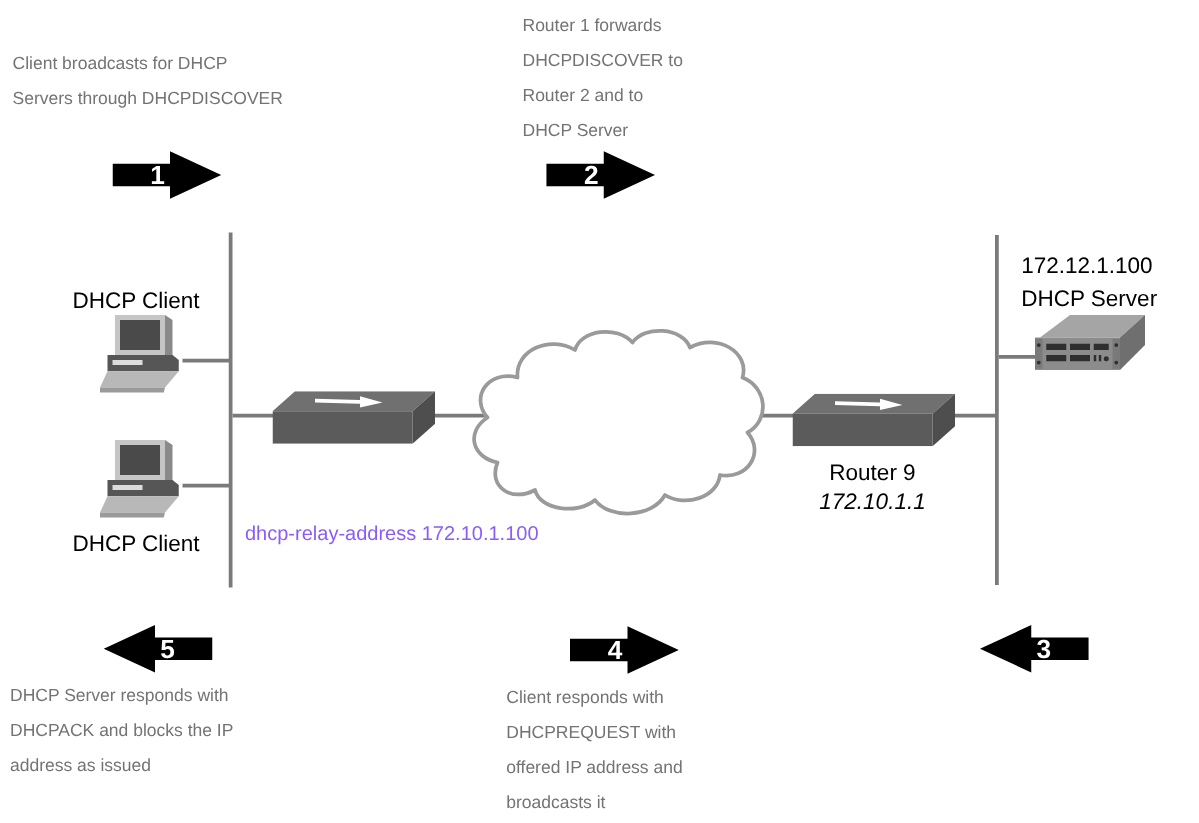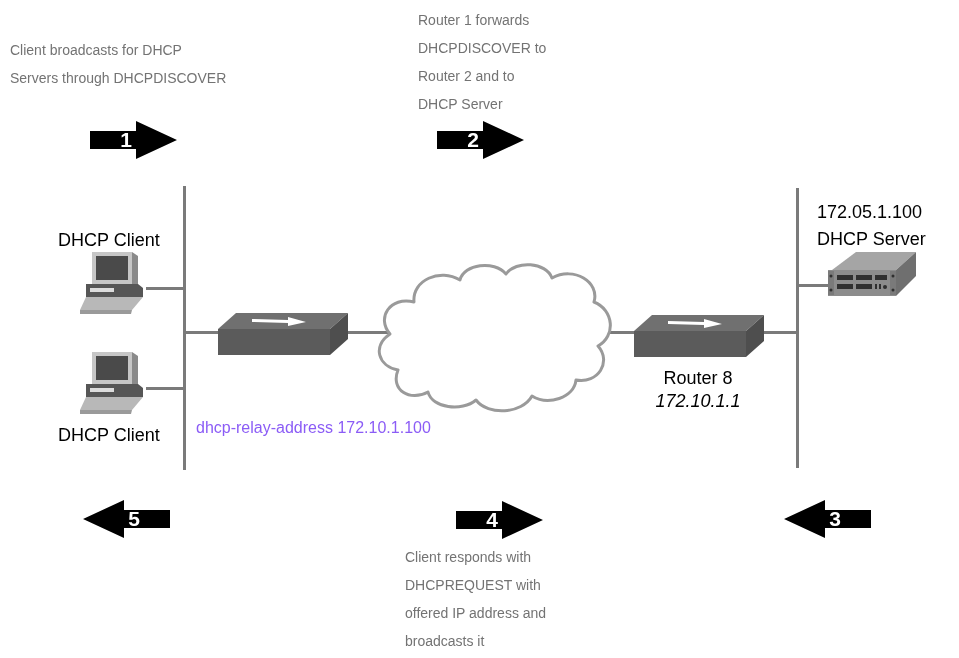--- a/index.html
+++ b/index.html
@@ -82,24 +82,24 @@
     <polygon points="34,6 70,7 70,4 88,9 70,13 70,10 34,9" fill="#ffffff"></polygon>
   </svg>
   <div class="relay-label" style="left:196px; top:417px; width:280px;">dhcp-relay-address 172.10.1.100</div>
 
   <svg class="arrow-svg" style="left:634px; top:315px;" width="130" height="42" viewBox="0 0 130 42">
     <polygon points="0,16 18,0 130,0 112,16" fill="#707070"></polygon>
     <polygon points="112,16 130,0 130,26 112,42" fill="#4e4e4e"></polygon>
     <rect x="0" y="16" width="112" height="26" fill="#5b5b5b"></rect>
     <polygon points="34,6 70,7 70,4 88,9 70,13 70,10 34,9" fill="#ffffff"></polygon>
   </svg>
-  <div class="dev-label centered" style="left:618px; top:366px; width:160px;">Router 8</div>
+  <div class="dev-label centered" style="left:618px; top:366px; width:160px;">Router 9</div>
   <div class="dev-label centered" style="left:618px; top:389px; width:160px;font-style:italic;">172.10.1.1</div>
 
-  <div class="dev-label" style="left:817px; top:200px; width:130px;">172.05.1.100</div>
+  <div class="dev-label" style="left:817px; top:200px; width:130px;">172.12.1.100</div>
   <div class="dev-label" style="left:817px; top:227px; width:130px;">DHCP Server</div>
   <svg class="arrow-svg" style="left:826px; top:250px;" width="92" height="52" viewBox="0 0 92 52">
     <polygon points="6,20 30,2 90,2 70,20" fill="#a5a5a5"></polygon>
     <polygon points="70,20 90,2 90,26 70,46" fill="#6f6f6f"></polygon>
     <rect x="2" y="20" width="68" height="26" fill="#8c8c8c"></rect>
     <rect x="2" y="21" width="6" height="24" fill="#7a7a7a"></rect>
     <rect x="64" y="21" width="6" height="24" fill="#7a7a7a"></rect>
     <circle cx="5" cy="26" r="1.5" fill="#2f2f2f"></circle>
     <circle cx="5" cy="40" r="1.5" fill="#2f2f2f"></circle>
     <circle cx="67" cy="26" r="1.5" fill="#2f2f2f"></circle>
@@ -117,20 +117,23 @@
   <div class="note" style="left:10px; top:36px; width:300px;">Client broadcasts for DHCP
 Servers through DHCPDISCOVER</div>
   <div class="note" style="left:418px; top:6px; width:220px;">Router 1 forwards
 DHCPDISCOVER to
 Router 2 and to
 DHCP Server</div>
   <div class="note" style="left:392px; top:543px; width:230px;margin-left:13px;">Client responds with
 DHCPREQUEST with
 offered IP address and
 broadcasts it</div>
+  <div class="note" style="left:8px; top:542px; width:280px;">DHCP Server responds with
+DHCPACK and blocks the IP
+address as issued</div>
 
   <svg class="arrow-svg" style="left:90px; top:120px;" width="88" height="40" viewBox="0 0 88 40">
     <polygon points="0,11 46,11 46,1 87,20 46,39 46,29 0,29" fill="#000000"></polygon>
     <text class="arrow-num" x="36" y="27" text-anchor="middle" fill="#ffffff">1</text>
   </svg>
 
   <svg class="arrow-svg" style="left:437px; top:120px;" width="88" height="40" viewBox="0 0 88 40">
     <polygon points="0,11 46,11 46,1 87,20 46,39 46,29 0,29" fill="#000000"></polygon>
     <text class="arrow-num" x="36" y="27" text-anchor="middle" fill="#ffffff">2</text>
   </svg>

